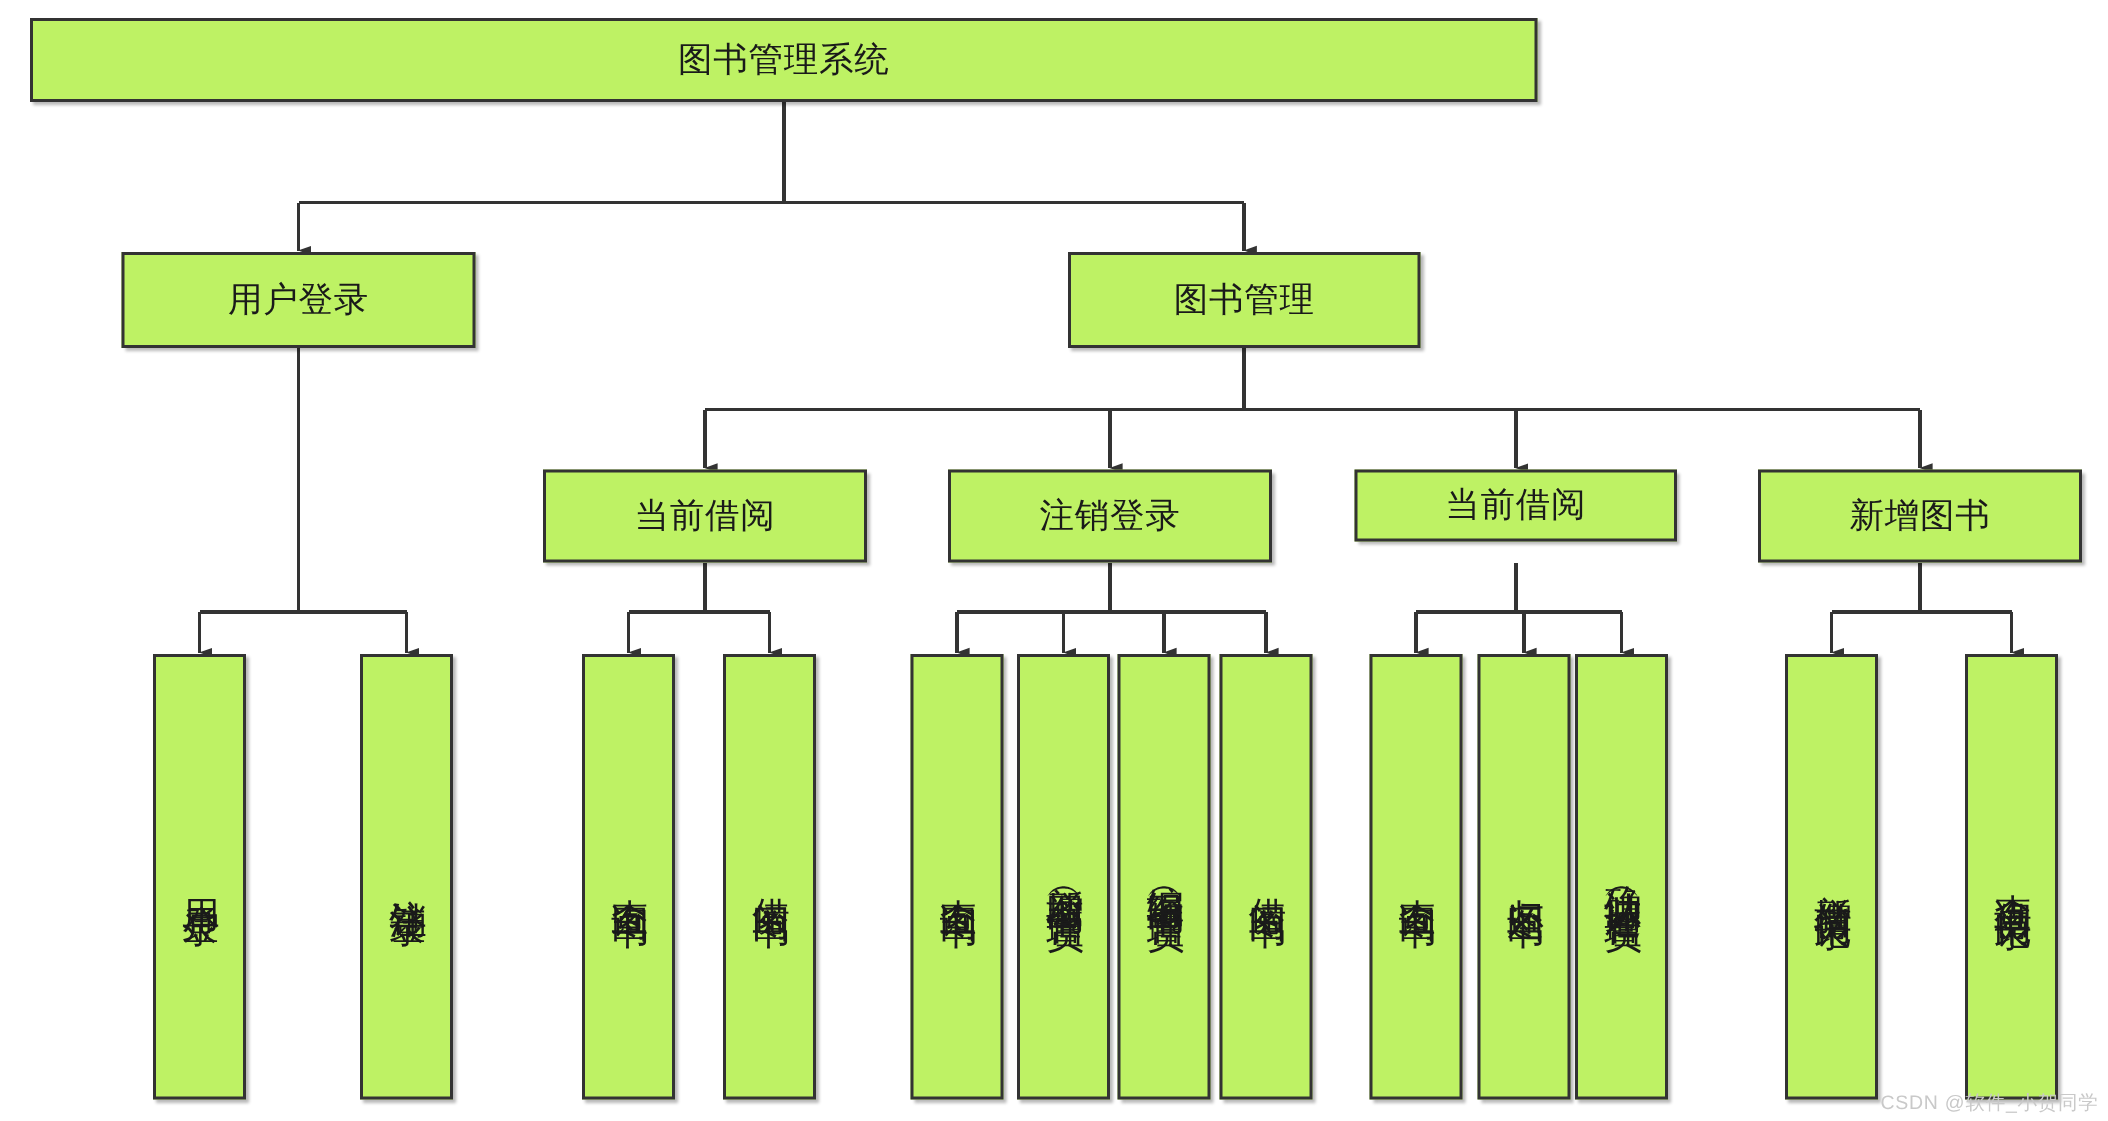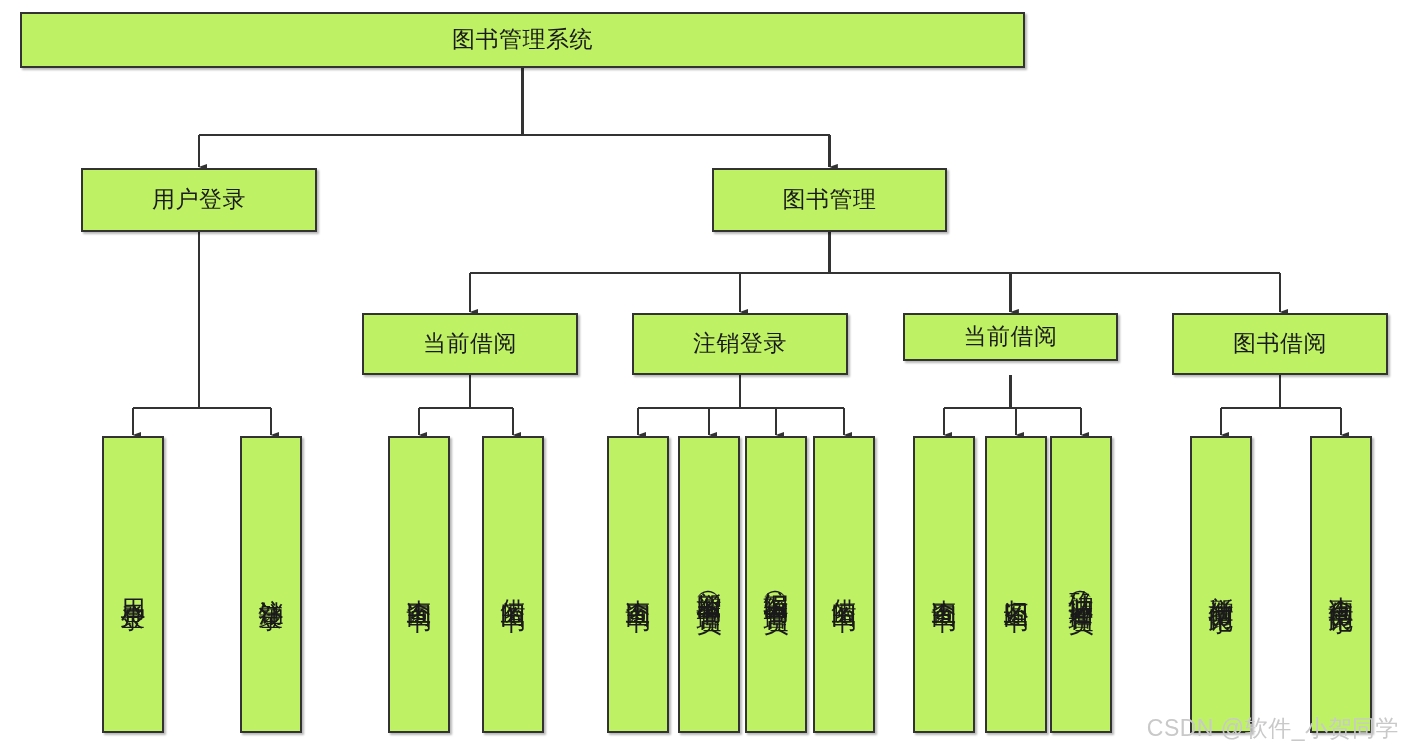--- a/index.html
+++ b/index.html
@@ -53,21 +53,21 @@
     letter-spacing: 3px;
     line-height: 1.0;
     white-space: normal;
     max-height: 280px;
   }
   .watermark {
     position: absolute;
     right: 6px;
     bottom: 3px;
     color: #c9c9c9;
-    font-size: 23px;
+    font-size: 13px;
     letter-spacing: 0.5px;
     white-space: nowrap;
     user-select: none;
   }
 </style>
 </head>
 <body>
 
 <div id="diagram-root">
   <svg class="diagram-canvas" id="connector-layer" viewBox="0 0 1405 747" xmlns="http://www.w3.org/2000/svg">
@@ -123,21 +123,21 @@
       <div class="node-box" style="left: 362px; top: 313px; width: 216px; height: 62px;">
         <span class="node-label">当前借阅</span>
       </div>
       <div class="node-box" style="left: 632px; top: 313px; width: 216px; height: 62px;">
         <span class="node-label">注销登录</span>
       </div>
       <div class="node-box" style="left: 903px; top: 313px; width: 215px; height: 48px;">
         <span class="node-label">当前借阅</span>
       </div>
       <div class="node-box" style="left: 1172px; top: 313px; width: 216px; height: 62px;">
-        <span class="node-label">图书借阅</span>
+        <span class="node-label">新增图书</span>
       </div>
       <div class="node-box vertical" style="left: 102px; top: 436px; width: 62px; height: 297px;">
         <span class="node-label">用户登录</span>
       </div>
       <div class="node-box vertical" style="left: 240px; top: 436px; width: 62px; height: 297px;">
         <span class="node-label">注销登录</span>
       </div>
       <div class="node-box vertical" style="left: 388px; top: 436px; width: 62px; height: 297px;">
         <span class="node-label">查询图书</span>
       </div>

